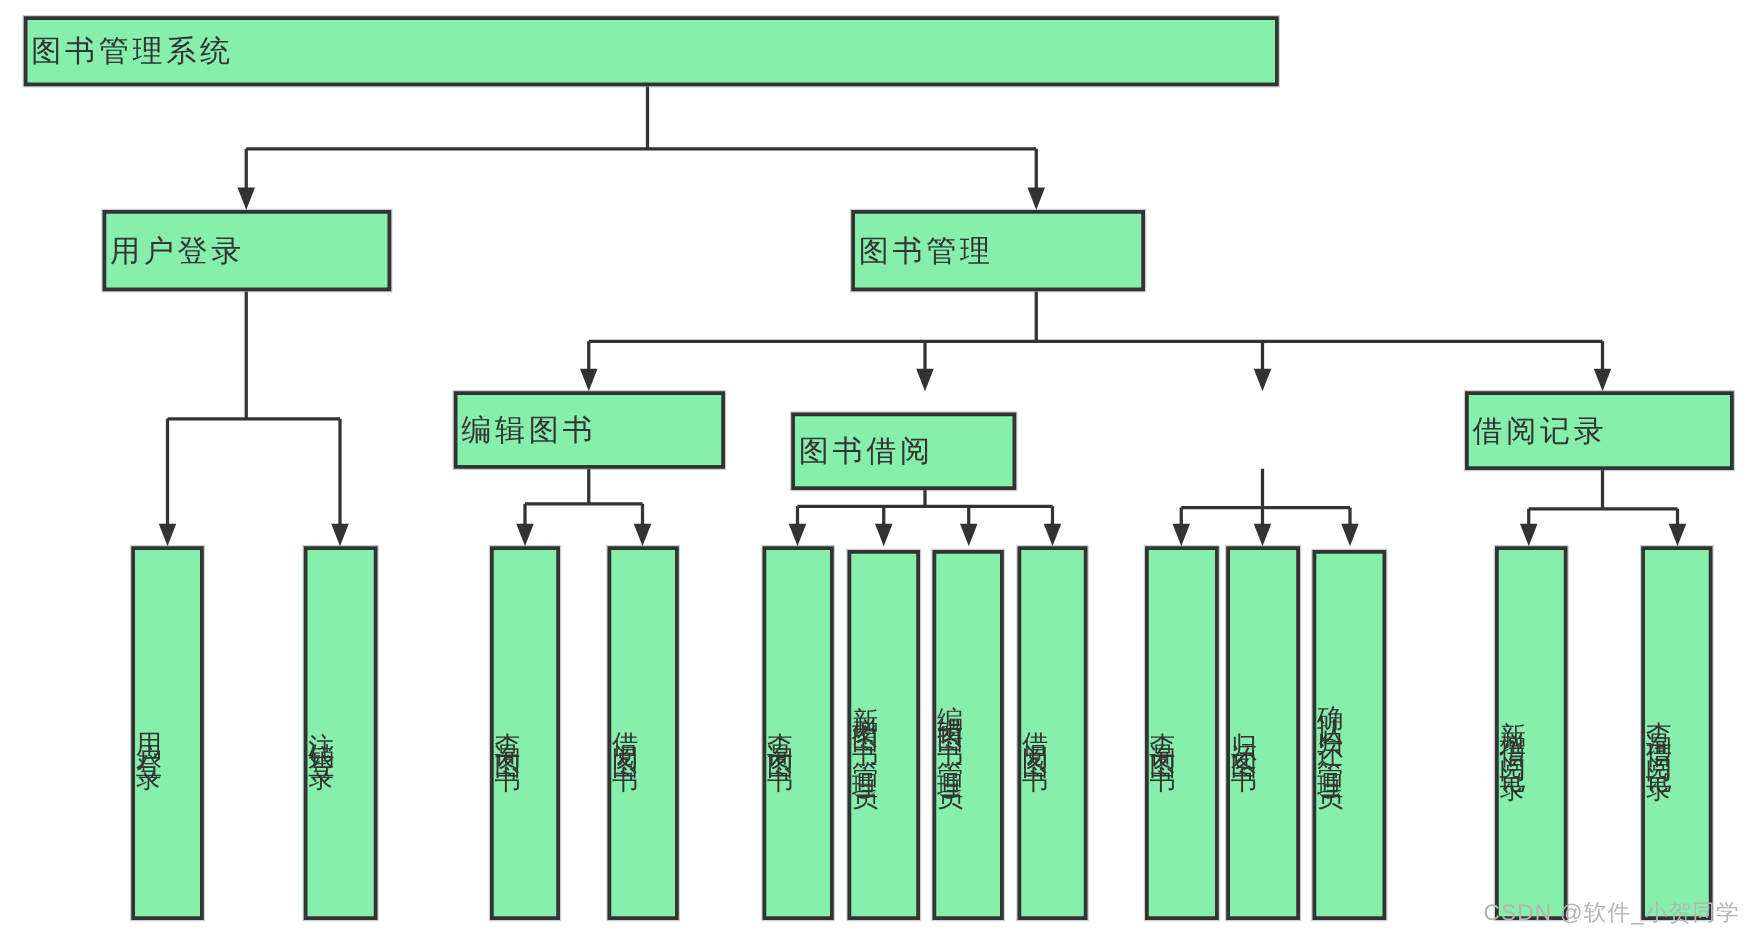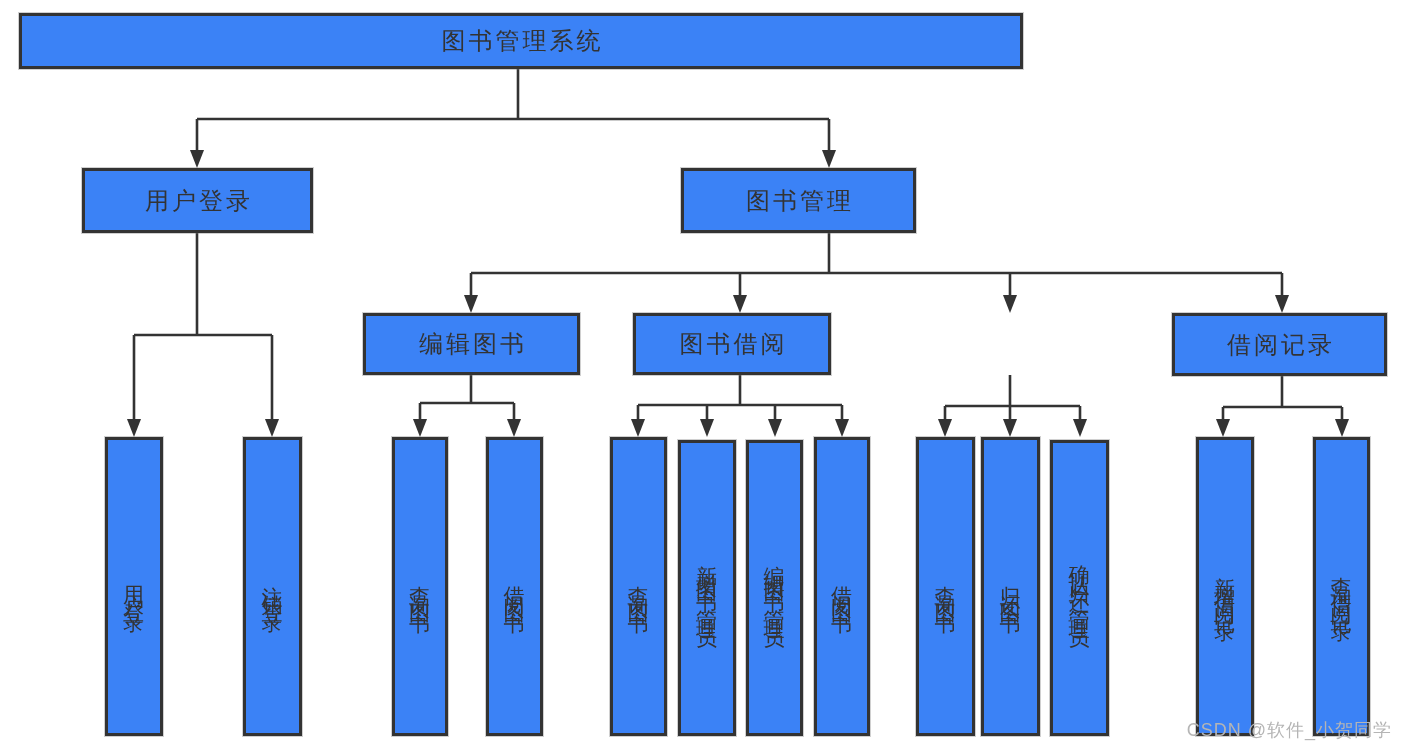--- a/index.html
+++ b/index.html
@@ -7,25 +7,24 @@
   .canvas {
     position:relative;
     width:1405px; height:747px;
     background:#ffffff;
     overflow:hidden;
   }
   .connectors { position:absolute; left:0; top:0; z-index:1; }
   .box {
     position:absolute;
     box-sizing:border-box;
-    background:#3b82f6;
+    background:#86efac;
     border:3px solid #333333;
     display:flex;
     align-items:center;
-    justify-content:center;
     color:#333333;
     z-index:2;
     box-shadow:0 0 0 1px rgba(120,120,120,0.35);
   }
   .box.h span {
     font-size:24px;
     letter-spacing:3px;
     text-indent:3px;
     white-space:nowrap;
   }
@@ -99,21 +98,21 @@
   <div class="box h" style="left:82px; top:168px; width:231px; height:65px">
     <span>用户登录</span>
   </div>
   <div class="box h" style="left:681px; top:168px; width:235px; height:65px">
     <span>图书管理</span>
   </div>
 
   <div class="box h" style="left:363px; top:313px; width:217px; height:62px">
     <span>编辑图书</span>
   </div>
-  <div class="box h" style="left:633px; top:313px; width:198px; height:62px">
+  <div class="box h" style="left:633px; top:330px; width:180px; height:62px">
     <span>图书借阅</span>
   </div>
   <div class="box h" style="left:1172px; top:313px; width:215px; height:63px">
     <span>借阅记录</span>
   </div>
 
   <div class="box v" style="left:105px; top:437px; width:58px; height:299px">
     <span>用户登录</span>
   </div>
   <div class="box v" style="left:243px; top:437px; width:59px; height:299px">

